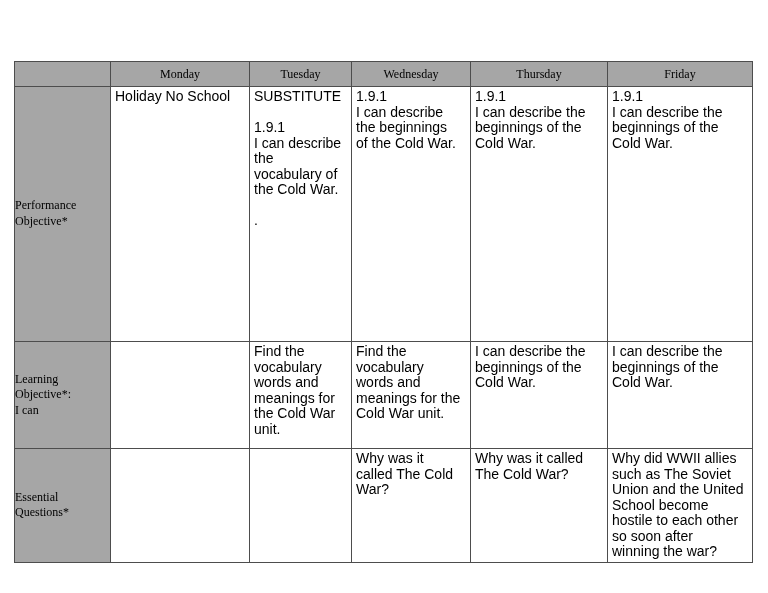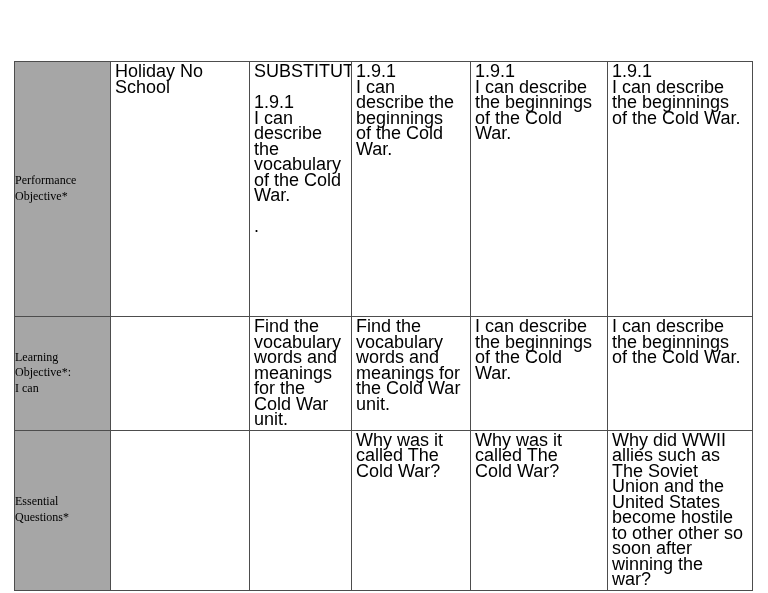--- a/index.html
+++ b/index.html
@@ -49,21 +49,21 @@
     font-family: "Liberation Serif", serif;
     font-size: 12px;
     vertical-align: middle;
     white-space: pre-line;
     line-height: 1.3;
   }
   
   td.cell {
     background: #ffffff;
     font-family: "Liberation Sans", sans-serif;
-    font-size: 18px;
+    font-size: 14px;
     line-height: 15.5px;
     text-align: left;
     vertical-align: top;
     padding: 2px 8px 2px 4px;
     white-space: pre-wrap;
   }
   tr.row-performance td { height: 255px; }
   tr.row-learning td   { height: 107px; }
   tr.row-essential td  { height: 111px; }
 </style>
@@ -74,20 +74,28 @@
   <table class="plan">
     <colgroup>
       <col style="width:96px">
       <col style="width:139px">
       <col style="width:102px">
       <col style="width:119px">
       <col style="width:137px">
       <col style="width:145px">
     </colgroup>
     <tbody>
+        <tr class="row-header">
+      <th class="day"></th>
+      <th class="day">Monday</th>
+      <th class="day">Tuesday</th>
+      <th class="day">Wednesday</th>
+      <th class="day">Thursday</th>
+      <th class="day">Friday</th>
+    </tr>
     <tr class="row-performance">
       <td class="rowlabel">Performance
 Objective*</td>
       <td class="cell">Holiday No School</td>
       <td class="cell">SUBSTITUTE
 
 1.9.1
 I can describe the vocabulary of the Cold War.
 
 .</td>
@@ -108,17 +116,17 @@
       <td class="cell">I can describe the beginnings of the Cold War.</td>
       <td class="cell">I can describe the beginnings of the Cold War.</td>
     </tr>
     <tr class="row-essential">
       <td class="rowlabel">Essential
 Questions*</td>
       <td class="cell"></td>
       <td class="cell"></td>
       <td class="cell">Why was it called The Cold War?</td>
       <td class="cell">Why was it called The Cold War?</td>
-      <td class="cell">Why did WWII allies such as The Soviet Union and the United States become hostile to other other so soon after winning the war?</td>
+      <td class="cell">Why did WWII allies such as The Soviet Union and the United School become hostile to each other so soon after winning the war?</td>
     </tr>
   </tbody>
     </table>
 </div>
 
 </body></html>

